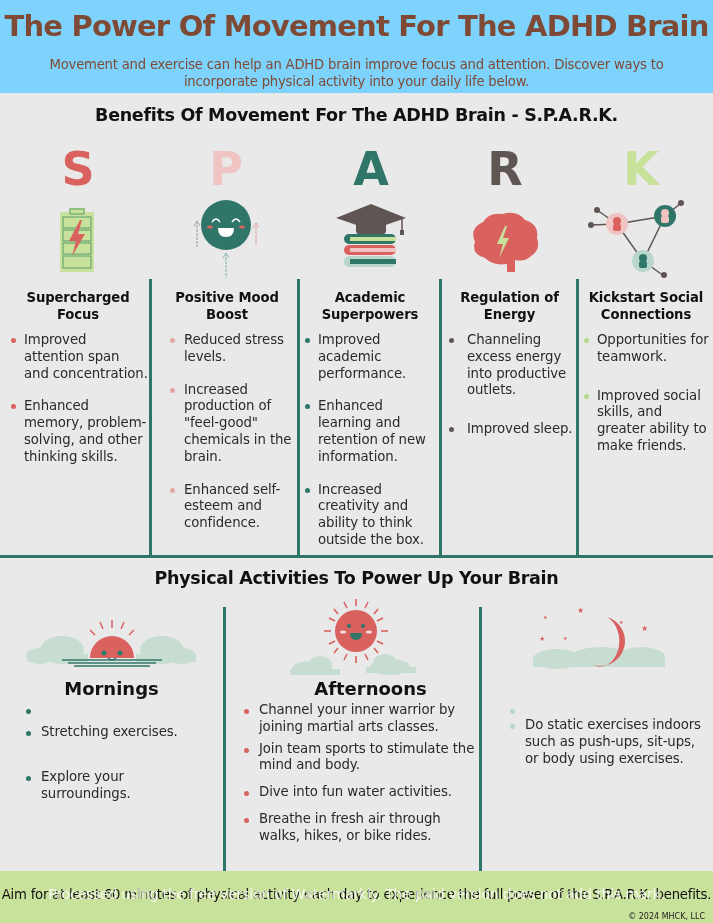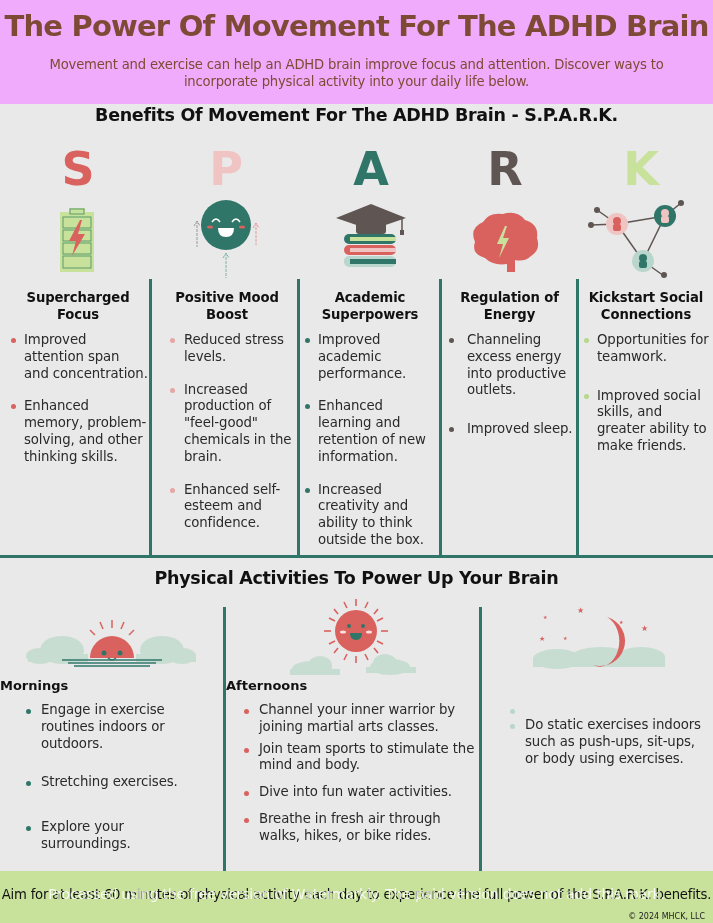--- a/index.html
+++ b/index.html
@@ -1,40 +1,40 @@
 <!DOCTYPE html>
 <html><head>
 <meta charset="utf-8">
 <style>
   * { box-sizing: border-box; margin: 0; padding: 0; }
   html, body { width: 713px; height: 923px; overflow: hidden; background: #e8e9e8; }
   body { font-family: "DejaVu Sans", sans-serif; color: #222; position: relative; }
 
-  .header { position: absolute; left: 0; top: 0; width: 713px; height: 104px; background: #f0abfc; text-align: center; }
+  .header { position: absolute; left: 0; top: 0; width: 713px; height: 93px; background: #7dd3fc; text-align: center; }
   .header h1 { font-family: "DejaVu Sans", sans-serif; font-weight: bold; font-size: 29px; color: #7f4a35; letter-spacing: -0.8px; padding-top: 8px; line-height: 36px; }
   .header p { font-size: 13.2px; color: #7f4a35; line-height: 17px; margin-top: 12px; padding: 0 14px; letter-spacing: -0.2px; }
 
   .section-title { position: absolute; width: 713px; text-align: center; font-weight: bold; color: #111; letter-spacing: -0.3px; }
   .st1 { top: 105px; font-size: 17.5px; }
   .st2 { top: 568px; font-size: 17.5px; }
 
   .letter { position: absolute; top: 143px; width: 60px; text-align: center; font-weight: bold; font-size: 46px; line-height: 52px; }
   .icon { position: absolute; }
 
   .cols-top { position: absolute; top: 279px; left: 0; width: 713px; height: 279px; border-bottom: 3px solid #2f7668; }
   .col { position: absolute; top: 0; bottom: 0; }
   .divider { position: absolute; width: 3px; background: #2f7668; }
   .col h3 { font-size: 13.2px; font-weight: bold; text-align: center; line-height: 17px; margin-top: 10px; color: #111; letter-spacing: -0.1px; }
   .col ul { list-style: none; margin-top: 8px; }
   .col li { position: relative; font-size: 13.3px; line-height: 16.8px; color: #2a2a2a; padding-left: 16px; margin-bottom: 16px; letter-spacing: -0.1px; margin-top: 9px; }
   .col li .dot { position: absolute; left: 3px; top: 6px; width: 5px; height: 5px; border-radius: 50%; }
 
   .cols-bottom { position: absolute; top: 600px; left: 0; width: 713px; height: 272px; }
   .bcol { position: absolute; top: 0; bottom: 0; }
-  .bcol h3 { position: absolute; top: 78px; left: 0; right: 0; font-size: 13px; font-weight: bold; text-align: left; color: #111; }
+  .bcol h3 { position: absolute; top: 78px; left: 0; right: 0; font-size: 18px; font-weight: bold; text-align: center; color: #111; }
   .bcol ul { position: absolute; top: 102px; list-style: none; }
   .bcol li { position: relative; font-size: 13.3px; line-height: 16.8px; color: #2a2a2a; padding-left: 15px; letter-spacing: -0.1px; }
   .bcol li .dot { position: absolute; left: 0; top: 7px; width: 5px; height: 5px; border-radius: 50%; }
 
   .footer { position: absolute; left: 0; top: 871px; width: 713px; height: 52px; background: #c9e29b; text-align: center; }
   .footer p { font-size: 13.2px; color: #111; line-height: 15px; padding-top: 16px; letter-spacing: -0.2px; }
   .footer .copy { position: absolute; right: 8px; bottom: 2px; font-size: 8px; color: #222; }
   .wm-notice { position: absolute; left: 0; top: 886px; width: 713px; text-align: center; font-size: 14px; color: rgba(255,255,255,0.85); letter-spacing: -0.2px; pointer-events: none; }
 </style>
 </head>
@@ -190,21 +190,21 @@
           <line x1="98" y1="4" x2="95" y2="11"></line>
         <line x1="64" y1="12" x2="69" y2="17"></line>
           <line x1="108" y1="12" x2="103" y2="17"></line>
       </g>
       <line x1="36" y1="42" x2="136" y2="42" stroke="#2f7668" stroke-width="1.5"></line>
       <line x1="42" y1="45" x2="130" y2="45" stroke="#2f7668" stroke-width="1.5"></line>
       <line x1="48" y1="48" x2="124" y2="48" stroke="#2f7668" stroke-width="1.5"></line>
     </svg>
     <h3>Mornings</h3>
     <ul style="left:26px;width:190px;">
-      <li style="margin-bottom:22px"><span class="dot" style="background:#2f7668"></span><span>Engage in exercise routines indoors or outdoors.</span></li>
+      <li style="margin-bottom:22px"><span class="dot" style="background:#2f7668"></span></li>
       <li style="margin-bottom:28px"><span class="dot" style="background:#2f7668"></span><span>Stretching exercises.</span></li>
       <li><span class="dot" style="background:#2f7668"></span><span>Explore your surroundings.</span></li>
     </ul>
   </div>
 
   <div class="bcol" style="left:226px;width:289px;">
     <svg style="position:absolute;left:64px;top:-3px;" width="126" height="78" viewBox="0 0 126 78">
       <ellipse cx="22" cy="72" rx="20" ry="8" fill="#c8ddd2"></ellipse>
       <ellipse cx="30" cy="68" rx="12" ry="9" fill="#c8ddd2"></ellipse>
       <rect x="0" y="72" width="50" height="6" fill="#c8ddd2"></rect>

